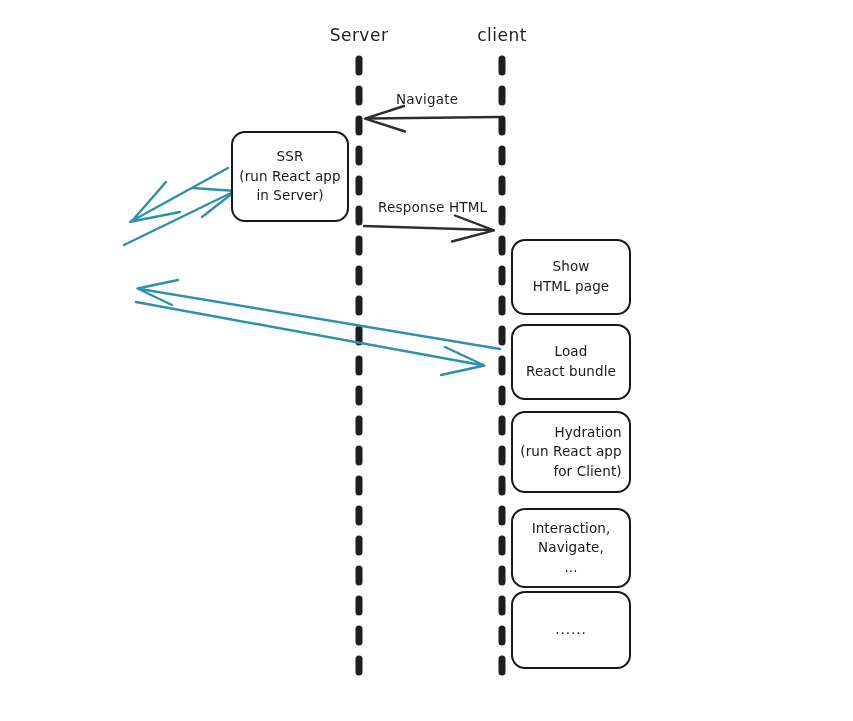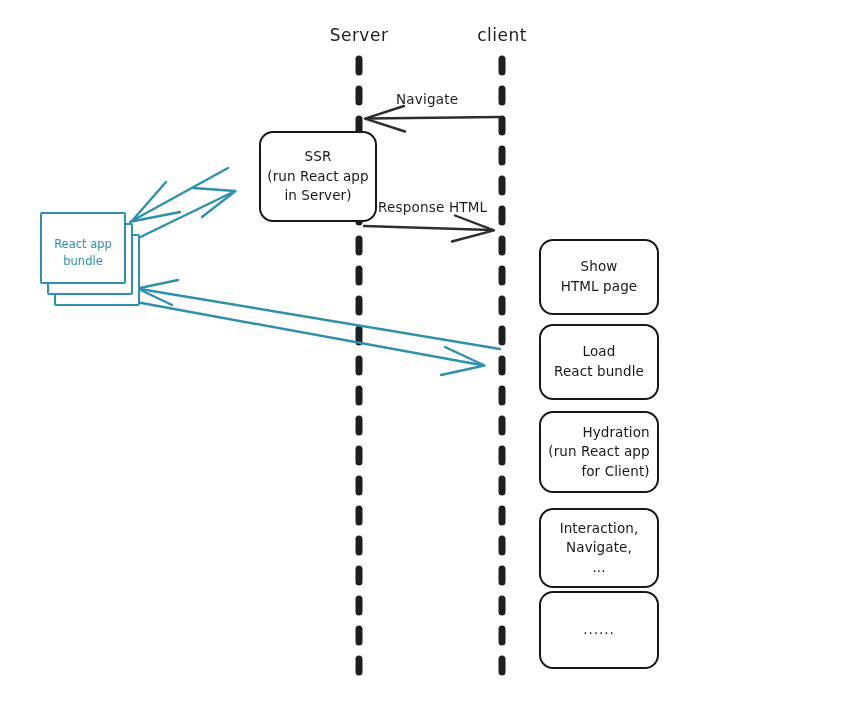--- a/index.html
+++ b/index.html
@@ -50,21 +50,20 @@
     border-radius: 14px;
     display: flex;
     align-items: center;
     justify-content: center;
     text-align: center;
     font-family: "DejaVu Sans", sans-serif;
     font-size: 13.5px;
     line-height: 1.45;
     color: #17181a;
     letter-spacing: 0.1px;
-    margin-left: 28px;
   }
   .node .node-text {
     display: block;
     white-space: pre-line;
     padding: 0 6px;
   }
   .bundle-wrap {
     position: absolute;
   }
   .bundle-card {
@@ -127,28 +126,20 @@
       <path d="M 445 347 L 484.5 365.5 L 441 375" stroke="#2e90ad" stroke-width="2.4" fill="none" stroke-linecap="round" stroke-linejoin="round"></path>
     </g>
   </svg>
 
   <div class="lane-label" style="left:359px; top:25px;">Server</div>
   <div class="lane-label" style="left:502px; top:25px;">client</div>
 
   <div class="edge-label" style="left:396px; top:91px;">Navigate</div>
   <div class="edge-label" style="left:378px; top:199px;">Response HTML</div>
 
-  <div class="bundle-wrap" style="left:40px; top:212px; width:110px; height:95px;">
-    <div class="bundle-card" style="left:14px; top:22px; width:86px; height:72px;"></div>
-    <div class="bundle-card" style="left:7px; top:11px; width:86px; height:72px;"></div>
-    <div class="bundle-card" style="left:0px; top:0px; width:86px; height:72px;">
-      <div class="bundle-label" style="left:0; top:22px;">React app
-bundle</div>
-    </div>
-  </div>
 
   <div class="node" style="left:231px; top:131px; width:118px; height:91px;">
     <span class="node-text">SSR
 (run React app
 in Server)</span>
   </div>
 
   <div class="node" style="left:511px; top:324px; width:120px; height:76px;">
     <span class="node-text">Load
 React bundle</span>

